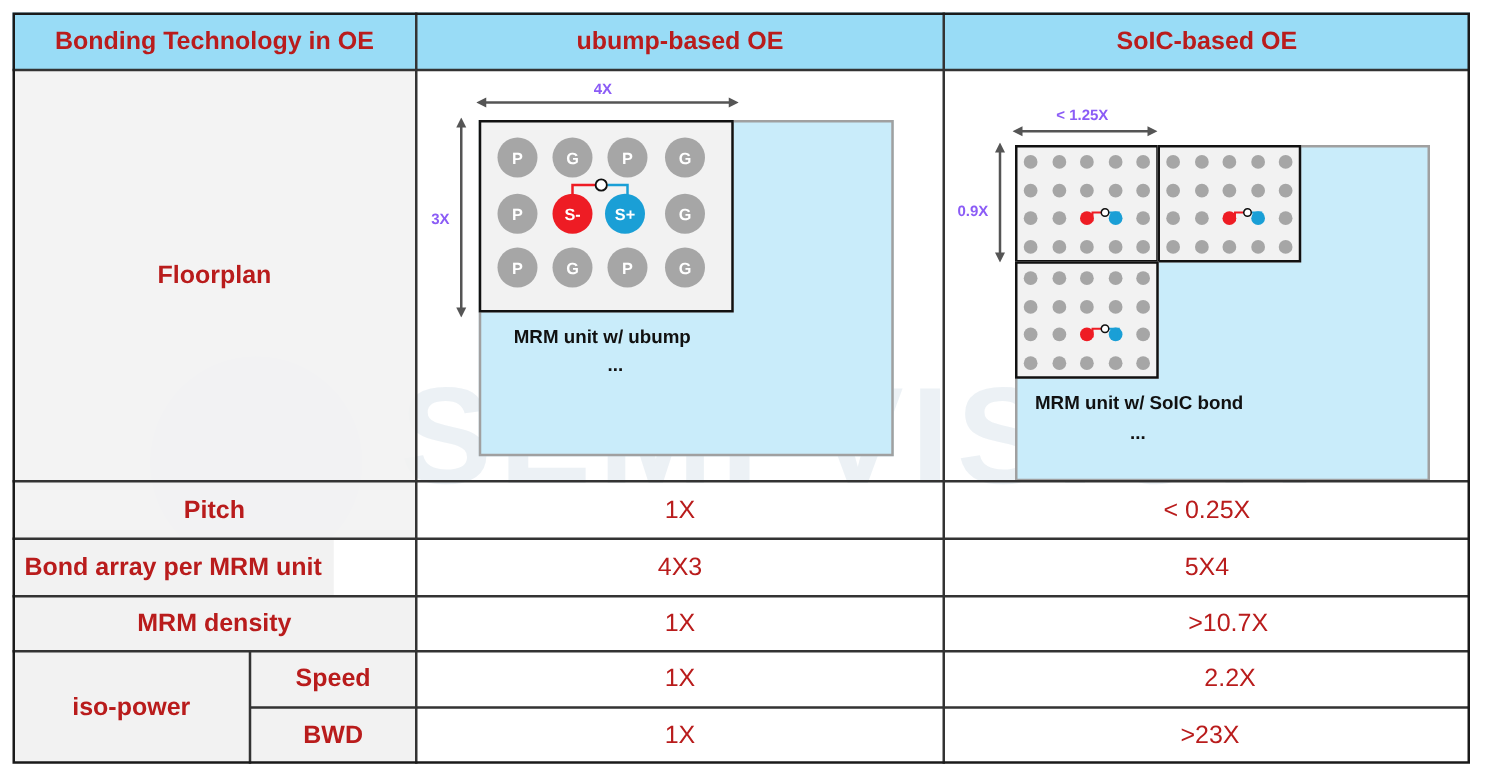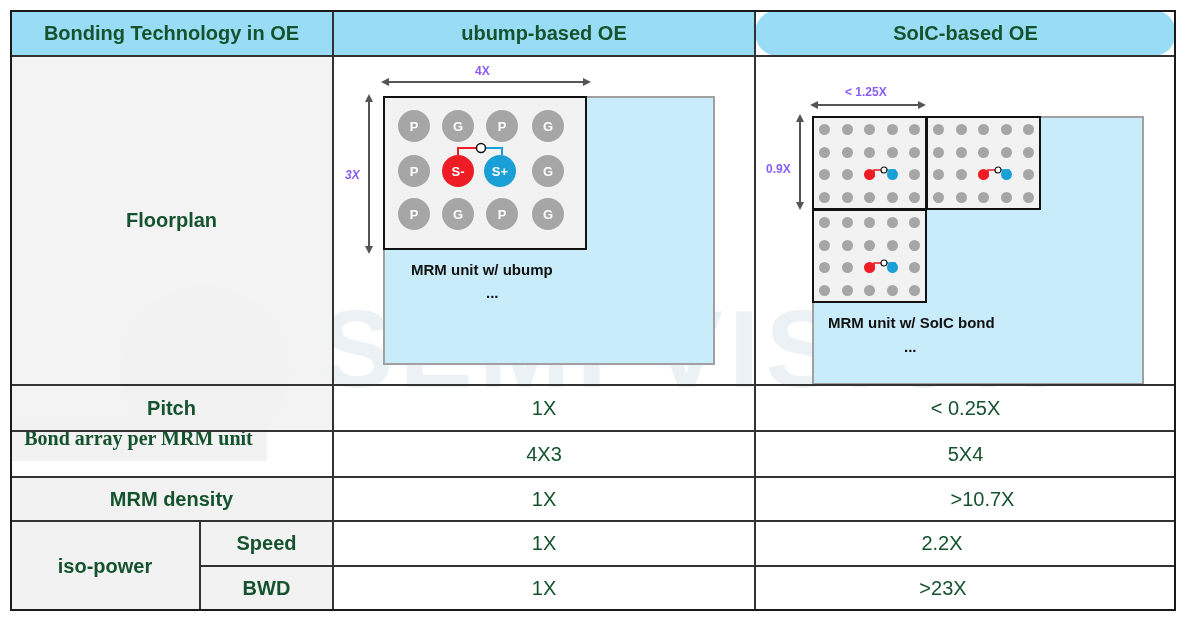--- a/index.html
+++ b/index.html
@@ -1,21 +1,21 @@
 <!DOCTYPE html>
 <html><head>
 <meta charset="utf-8">
 <style>
   html, body { margin:0; padding:0; background:#ffffff; }
   body { width:1191px; height:626px; position:relative; overflow:hidden;
          font-family:"Liberation Sans", sans-serif; }
   .frame { position:absolute; left:10px; top:10px; width:1166px; height:601px;
            border:2px solid #1a1a1a; box-sizing:border-box; }
   .cell { position:absolute; box-sizing:border-box; display:flex; align-items:center;
-          justify-content:center; color:#14532d; }
+          justify-content:center; color:#b91c1c; }
   .hdr { background:#99dcf6; font-weight:bold; font-size:20px; }
   .lbl { background:#f2f2f2; font-weight:bold; font-size:20px; }
   .val { background:#ffffff; font-size:20px; }
   .hline { position:absolute; height:1.5px; background:#333; }
   .vline { position:absolute; width:1.5px; background:#333; }
   .abs { position:absolute; }
   .bump { position:absolute; width:32px; height:32px; border-radius:50%; background:#a6a6a6;
           color:#fff; font-weight:bold; font-size:13px; display:flex; align-items:center; justify-content:center; }
   .dot { position:absolute; width:11px; height:11px; border-radius:50%; background:#a6a6a6; }
   .unit { position:absolute; background:#f2f2f2; border:2px solid #111; box-sizing:border-box; }
@@ -26,41 +26,41 @@
 </style>
 </head>
 <body>
 
 <div class="watermark" style="left:120px;top:285px;width:170px;height:170px;border-radius:50%;background:rgba(190,210,225,0.25);"></div>
 <div class="watermark" style="left:320px;top:285px;font-size:110px;letter-spacing:6px;">SEMI VISION</div>
 <div class="watermark" style="left:1045px;top:280px;font-size:44px;">TW</div>
 
 <div class="cell hdr" style="left:10px;top:10px;width:323px;height:46px;">Bonding Technology in OE</div>
 <div class="cell hdr" style="left:333px;top:10px;width:422px;height:46px;">ubump-based OE</div>
-<div class="cell hdr" style="left:755px;top:10px;width:421px;height:46px;border-radius:23px;">SoIC-based OE</div>
+<div class="cell hdr" style="left:755px;top:10px;width:421px;height:46px;">SoIC-based OE</div>
 
 <div class="cell lbl" style="left:10px;top:56px;width:323px;height:329px;background:rgba(242,242,242,0.9);">Floorplan</div>
 
 <div class="abs" style="left:333px;top:56px;width:422px;height:329px;">
   <div class="bluebg" style="left:50px;top:40px;width:332px;height:269px;"></div>
   <div class="unit" style="left:50px;top:40px;width:204px;height:154px;"></div>
 
   <svg class="abs" style="left:48px;top:20px;" width="210" height="12">
     <line x1="6" y1="6" x2="204" y2="6" stroke="#555" stroke-width="2"></line>
     <polygon points="0,6 8,2 8,10" fill="#555"></polygon>
       <polygon points="210,6 202,2 202,10" fill="#555"></polygon>
   </svg>
   <div class="dimlbl" style="left:142px;top:8px;">4X</div>
 
   <svg class="abs" style="left:30px;top:38px;" width="12" height="160">
     <line x1="6" y1="6" x2="6" y2="154" stroke="#555" stroke-width="2"></line>
     <polygon points="6,0 2,8 10,8" fill="#555"></polygon>
       <polygon points="6,160 2,152 10,152" fill="#555"></polygon>
   </svg>
-  <div class="dimlbl" style="left:12px;top:112px;font-style:italic;">3X</div>
+  <div class="dimlbl" style="left:12px;top:112px;">3X</div>
 
   <div class="bump" style="left:65px;top:54px;">P</div>
   <div class="bump" style="left:109px;top:54px;">G</div>
   <div class="bump" style="left:153px;top:54px;">P</div>
   <div class="bump" style="left:199px;top:54px;">G</div>
   <div class="bump" style="left:65px;top:99px;">P</div>
   <div class="bump" style="left:109px;top:99px;background:#ee1c24;">S-</div>
   <div class="bump" style="left:151px;top:99px;background:#1a9fd6;">S+</div>
   <div class="bump" style="left:199px;top:99px;">G</div>
   <div class="bump" style="left:65px;top:142px;">P</div>
@@ -171,35 +171,35 @@
       <polyline points="5,11 5,4 12,4" fill="none" stroke="#ee1c24" stroke-width="1.6"></polyline>
       <polyline points="18,4 26,4 26,11" fill="none" stroke="#1a9fd6" stroke-width="1.6"></polyline>
       <circle cx="15" cy="4" r="3" fill="#fff" stroke="#111" stroke-width="1.2"></circle>
     </svg>
   </div>
 
 <div class="cell lbl" style="left:10px;top:385px;width:323px;height:46px;background:rgba(242,242,242,0.9);">Pitch</div>
 <div class="cell val" style="left:333px;top:385px;width:422px;height:46px;background:transparent;">1X</div>
 <div class="cell val" style="left:755px;top:385px;width:421px;height:46px;background:transparent;">&lt; 0.25X</div>
 
-<div class="cell lbl" style="left:10px;top:415px;width:257px;height:46px;font-family:Liberation Serif, serif;">Bond array per MRM unit</div>
+<div class="cell lbl" style="left:10px;top:431px;width:257px;height:46px;">Bond array per MRM unit</div>
 <div class="cell val" style="left:333px;top:431px;width:422px;height:46px;">4X3</div>
 <div class="cell val" style="left:755px;top:431px;width:421px;height:46px;">5X4</div>
 
 <div class="cell lbl" style="left:10px;top:477px;width:323px;height:44px;">MRM density</div>
 <div class="cell val" style="left:333px;top:477px;width:422px;height:44px;">1X</div>
 <div class="cell val" style="left:755px;top:477px;width:455px;height:44px;">&gt;10.7X</div>
 
 <div class="cell lbl" style="left:10px;top:521px;width:190px;height:90px;">iso-power</div>
 <div class="cell lbl" style="left:200px;top:521px;width:133px;height:45px;">Speed</div>
 <div class="cell val" style="left:333px;top:521px;width:422px;height:45px;">1X</div>
-<div class="cell val" style="left:755px;top:521px;width:374px;height:45px;">2.2X</div>
+<div class="cell val" style="left:797px;top:521px;width:374px;height:45px;">2.2X</div>
 <div class="cell lbl" style="left:200px;top:566px;width:133px;height:45px;">BWD</div>
 <div class="cell val" style="left:333px;top:566px;width:422px;height:45px;">1X</div>
-<div class="cell val" style="left:728px;top:566px;width:430px;height:45px;">&gt;23X</div>
+<div class="cell val" style="left:753px;top:566px;width:430px;height:45px;">&gt;23X</div>
 
 <div class="hline" style="left:10px;top:55px;width:1166px;"></div>
 <div class="hline" style="left:10px;top:384px;width:1166px;"></div>
 <div class="hline" style="left:10px;top:430px;width:1166px;"></div>
 <div class="hline" style="left:10px;top:476px;width:1166px;"></div>
 <div class="hline" style="left:10px;top:520px;width:1166px;"></div>
 <div class="hline" style="left:200px;top:565px;width:976px;"></div>
 <div class="vline" style="left:332px;top:10px;height:601px;"></div>
 <div class="vline" style="left:754px;top:10px;height:601px;"></div>
 <div class="vline" style="left:199px;top:521px;height:90px;"></div>

